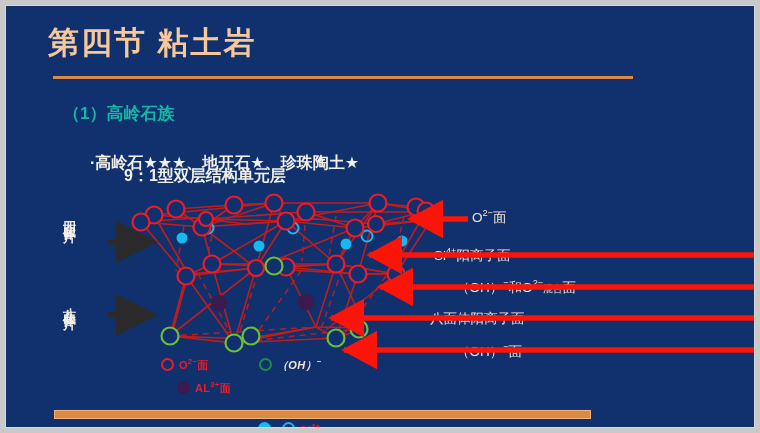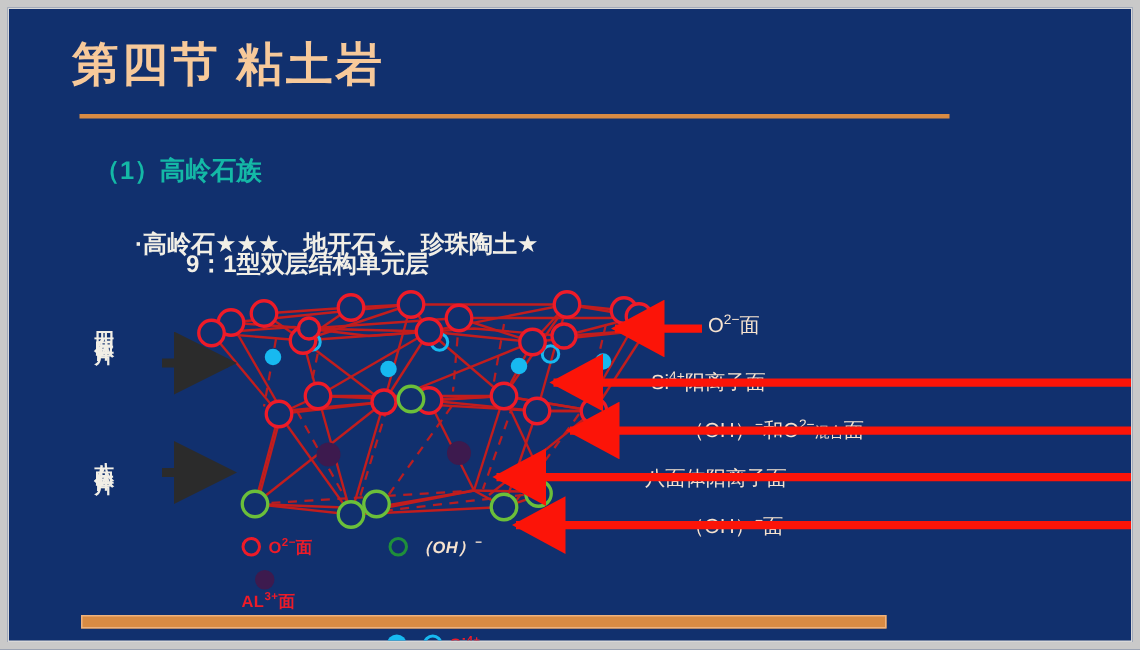--- a/index.html
+++ b/index.html
@@ -104,21 +104,21 @@
 
   <div id="legend">
     <div class="lg-item" style="left:0px;top:0px;">
       <span class="lg-swatch ring" style="width:13px;height:13px;border:2px solid #ee1b28;"></span>
       <span class="lg-text">O<sup>2−</sup>面</span>
     </div>
     <div class="lg-item" style="left:98px;top:0px;font-style:italic;">
       <span class="lg-swatch ring" style="width:13px;height:13px;border:2px solid #1f8f3a;"></span>
       <span class="lg-text white">（OH）<sup>−</sup></span>
     </div>
-    <div class="lg-item" style="left:0px;top:23px;flex-direction:column;">
+    <div class="lg-item" style="left:16px;top:23px;">
       <span class="lg-swatch" style="width:13px;height:13px;border-radius:50%;background:#3d1a4e;"></span>
       <span class="lg-text">AL<sup>3+</sup>面</span>
     </div>
     <div class="lg-item" style="left:97px;top:17px;margin-top:48px;">
       <span class="lg-swatch" style="width:13px;height:13px;border-radius:50%;background:#17b9f0;"></span>
       <span class="lg-swatch ring" style="width:13px;height:13px;border:2px solid #17b9f0;margin-left:6px;"></span>
       <span class="lg-text">Si<sup>4+</sup></span>
     </div>
   </div>
 

